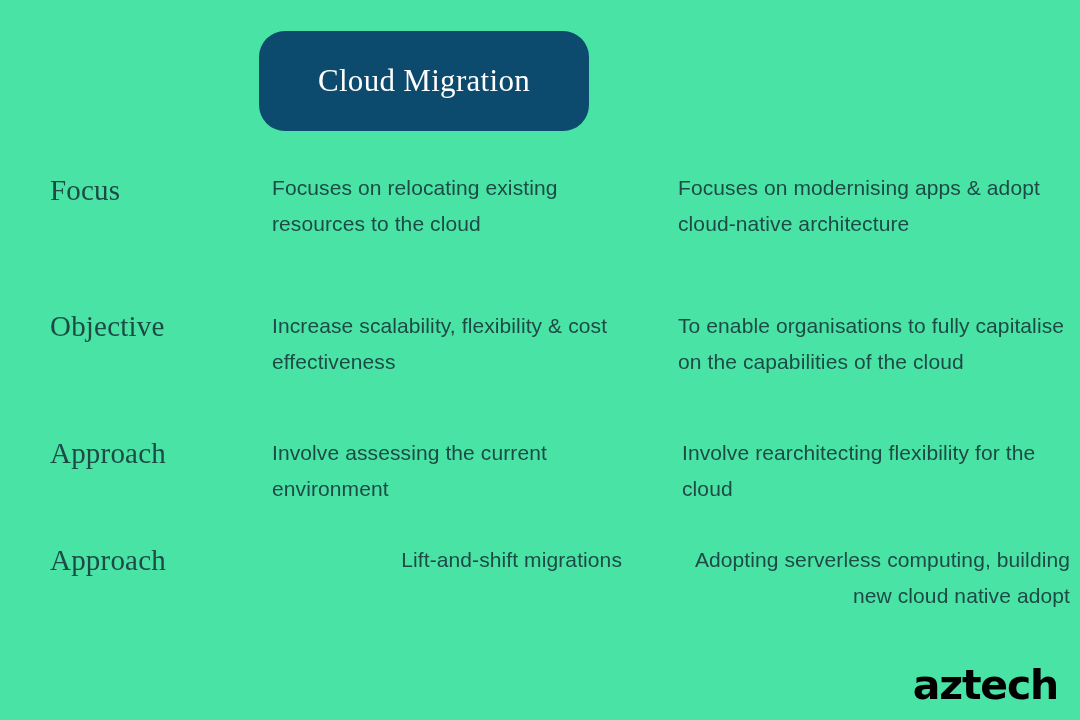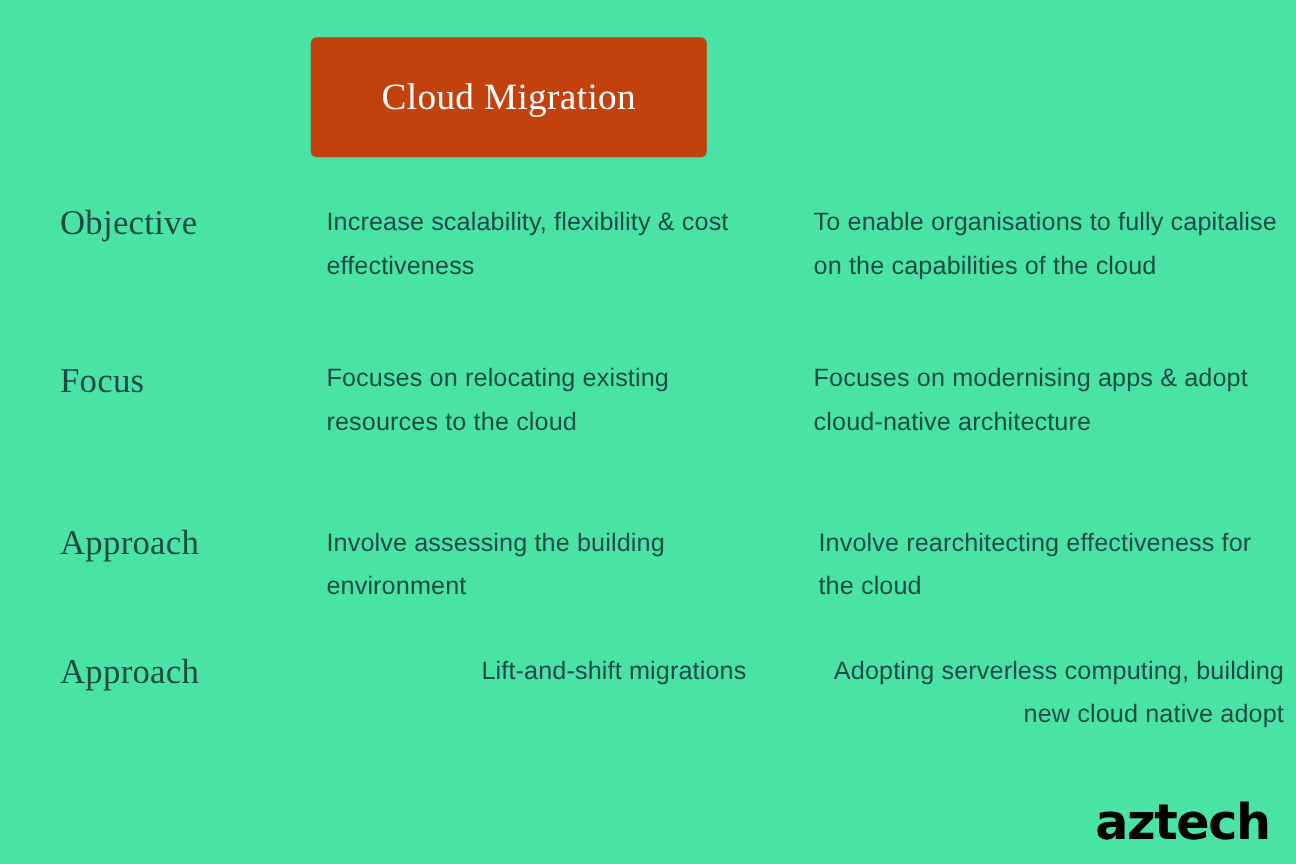--- a/index.html
+++ b/index.html
@@ -27,22 +27,22 @@
   .header-row {
     position: absolute;
     left: 0;
     top: 31px;
     width: 1080px;
     height: 100px;
   }
 
   .header-card {
     position: absolute;
-    background: #c2410c;
-    border-radius: 5px;
+    background: #0c4a6e;
+    border-radius: 26px;
     display: flex;
     align-items: center;
     justify-content: center;
     text-align: center;
     padding: 6px 34px;
   }
 
   .header-card .card-text {
     color: #ffffff;
     font-family: "Liberation Serif", "DejaVu Serif", serif;
@@ -148,36 +148,36 @@
 <div class="infographic">
 
   <div class="header-row">
     <div class="header-card" id="card-migration">
       <span class="card-text">Cloud Migration</span>
     </div>
   </div>
 
   <div class="rows">
 
+    <div class="row" id="row-focus">
+      <div class="row-label">Focus</div>
+      <div class="cell cell-left">Focuses on relocating existing resources to the cloud</div>
+      <div class="cell cell-right">Focuses on modernising apps &amp; adopt cloud-native architecture</div>
+    </div>
+
     <div class="row" id="row-objective">
       <div class="row-label">Objective</div>
       <div class="cell cell-left">Increase scalability, flexibility &amp; cost effectiveness</div>
       <div class="cell cell-right">To enable organisations to fully capitalise on the capabilities of the cloud</div>
     </div>
 
-    <div class="row" id="row-focus">
-      <div class="row-label">Focus</div>
-      <div class="cell cell-left">Focuses on relocating existing resources to the cloud</div>
-      <div class="cell cell-right">Focuses on modernising apps &amp; adopt cloud-native architecture</div>
-    </div>
-
     <div class="row" id="row-approach">
       <div class="row-label">Approach</div>
-      <div class="cell cell-left">Involve assessing the building environment</div>
-      <div class="cell cell-right">Involve rearchitecting effectiveness for the cloud</div>
+      <div class="cell cell-left">Involve assessing the current environment</div>
+      <div class="cell cell-right">Involve rearchitecting flexibility for the cloud</div>
     </div>
 
     <div class="row" id="row-example">
       <div class="row-label">Approach</div>
       <div class="cell cell-left">Lift-and-shift migrations</div>
       <div class="cell cell-right">Adopting serverless computing, building new cloud native adopt</div>
     </div>
 
   </div>
 

